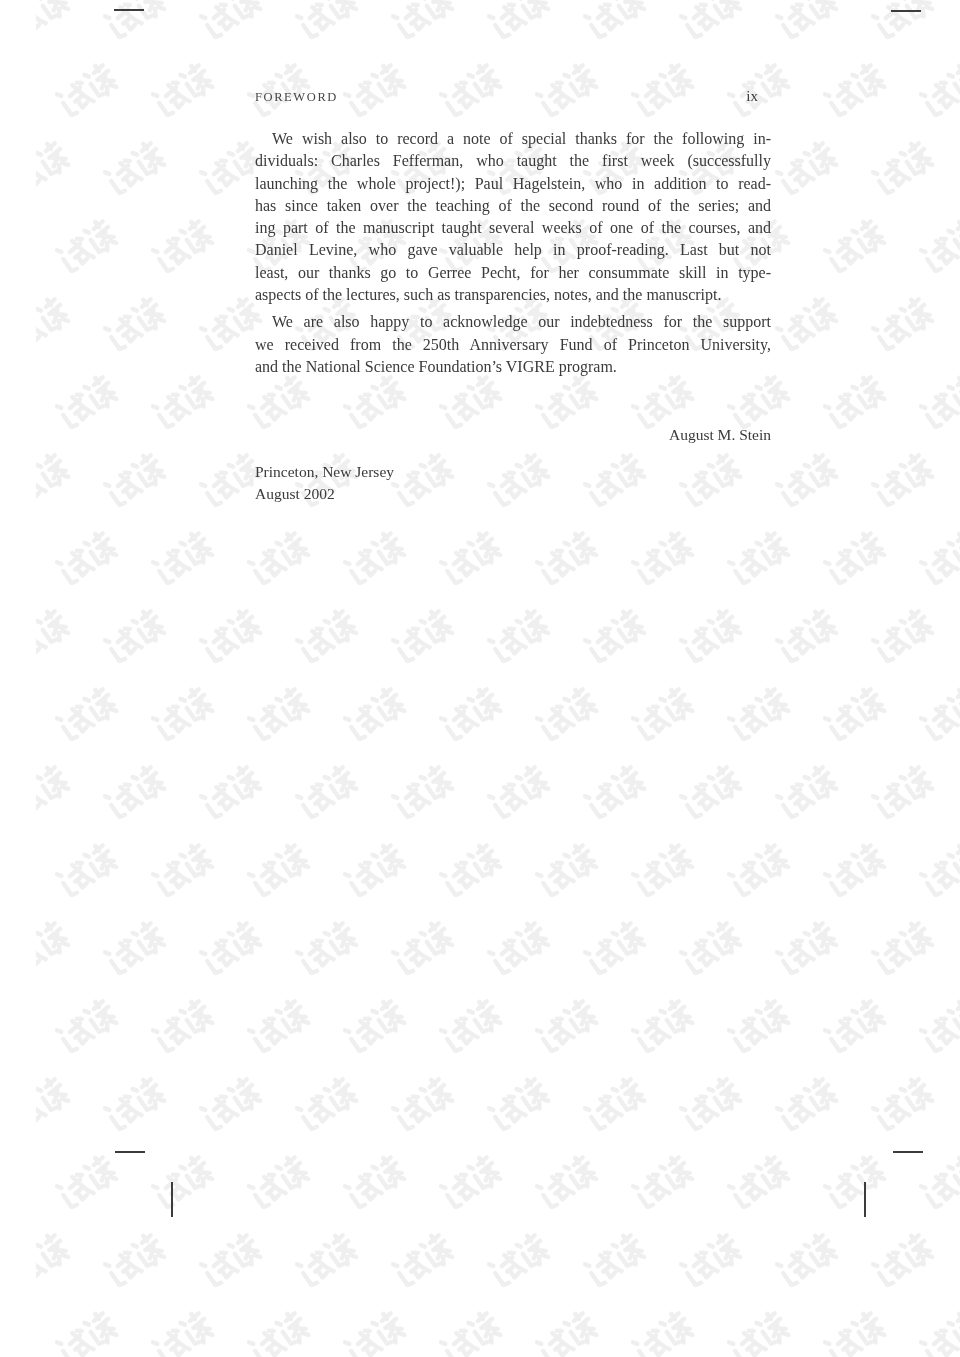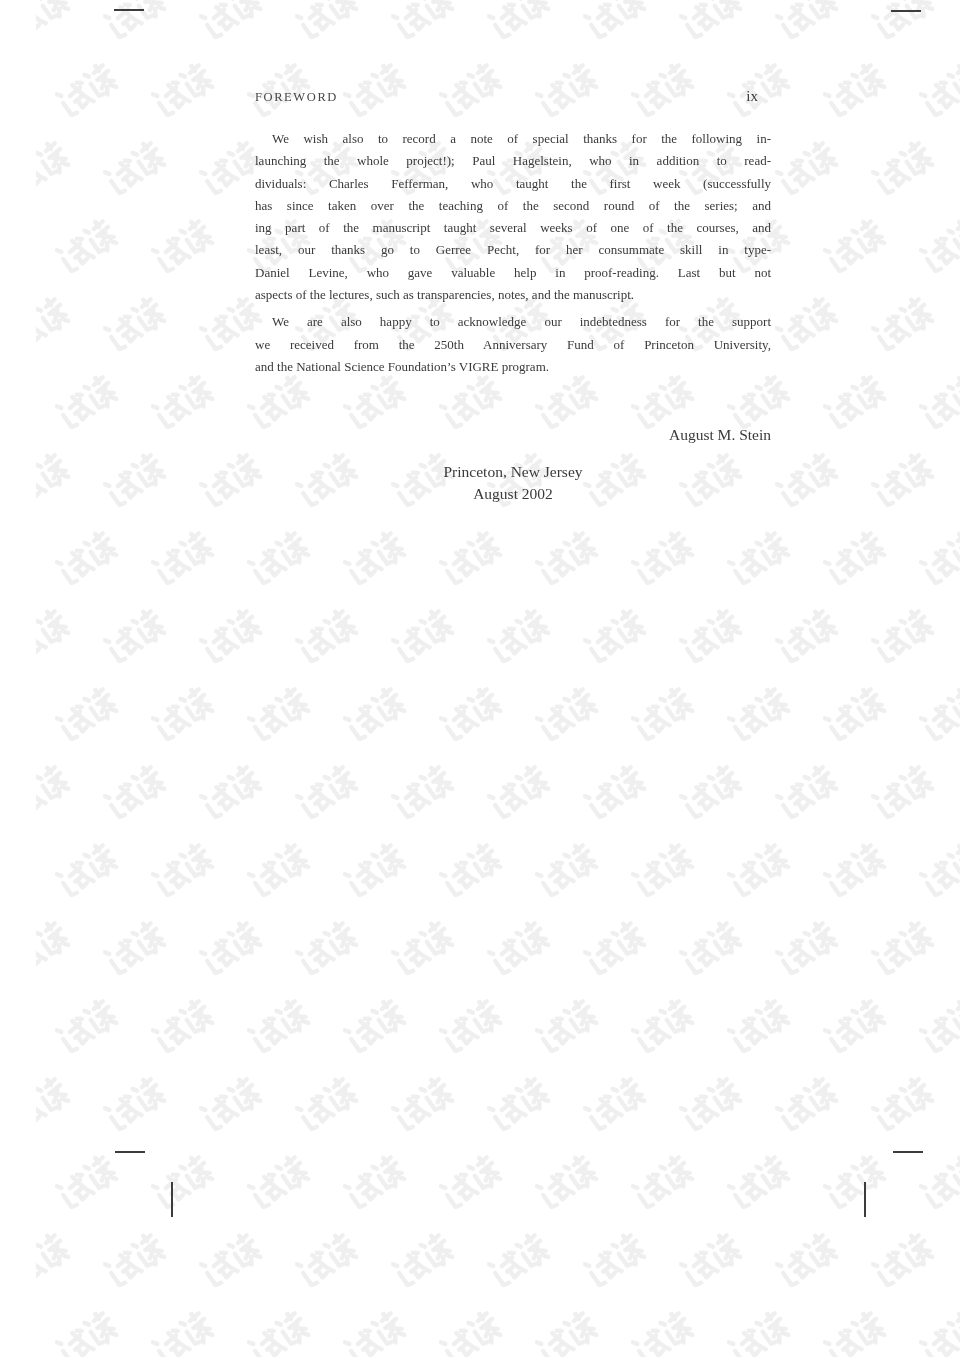--- a/index.html
+++ b/index.html
@@ -61,41 +61,41 @@
     font-size: 12.5px;
     letter-spacing: 1.6px;
     color: #454545;
   }
   .page-number {
     font-size: 15px;
     padding-right: 13px;
   }
   .body {
     margin-top: 24px;
-    font-size: 13px;
+    font-size: 16px;
     line-height: 22.3px;
   }
   .para { margin: 0; }
   .para + .para { margin-top: 5px; }
   .line {
     text-align: justify;
     text-align-last: justify;
     white-space: normal;
   }
   .line.first { text-indent: 17px; }
   .line.last  { text-align-last: left; }
   .signature {
     margin-top: 43px;
     text-align: right;
     font-size: 15.5px;
     line-height: 27px;
   }
   .place-block {
     margin-top: 13px;
-    text-align: center;
+    text-align: left;
     font-size: 15.5px;
     line-height: 22px;
   }
   .svg-defs { position: absolute; width: 0; height: 0; }
 </style>
 </head>
 <body>
 
 <div class="page">
 
@@ -702,26 +702,26 @@
   <div class="column">
 
     <div class="header">
       <span class="running-head">FOREWORD</span>
       <span class="page-number">ix</span>
     </div>
 
     <div class="body">
         <div class="para">
           <div class="line first">We wish also to record a note of special thanks for the following in-</div>
+          <div class="line">dividuals: Charles Fefferman, who taught the first week (successfully</div>
           <div class="line">launching the whole project!); Paul Hagelstein, who in addition to read-</div>
-          <div class="line">dividuals: Charles Fefferman, who taught the first week (successfully</div>
           <div class="line">has since taken over the teaching of the second round of the series; and</div>
           <div class="line">ing part of the manuscript taught several weeks of one of the courses, and</div>
+          <div class="line">Daniel Levine, who gave valuable help in proof-reading. Last but not</div>
           <div class="line">least, our thanks go to Gerree Pecht, for her consummate skill in type-</div>
-          <div class="line">Daniel Levine, who gave valuable help in proof-reading. Last but not</div>
           <div class="line last">aspects of the lectures, such as transparencies, notes, and the manuscript.</div>
         </div>
         <div class="para">
           <div class="line first">We are also happy to acknowledge our indebtedness for the support</div>
           <div class="line">we received from the 250th Anniversary Fund of Princeton University,</div>
           <div class="line last">and the National Science Foundation’s VIGRE program.</div>
         </div>
       </div>
 
     <div class="signature">

